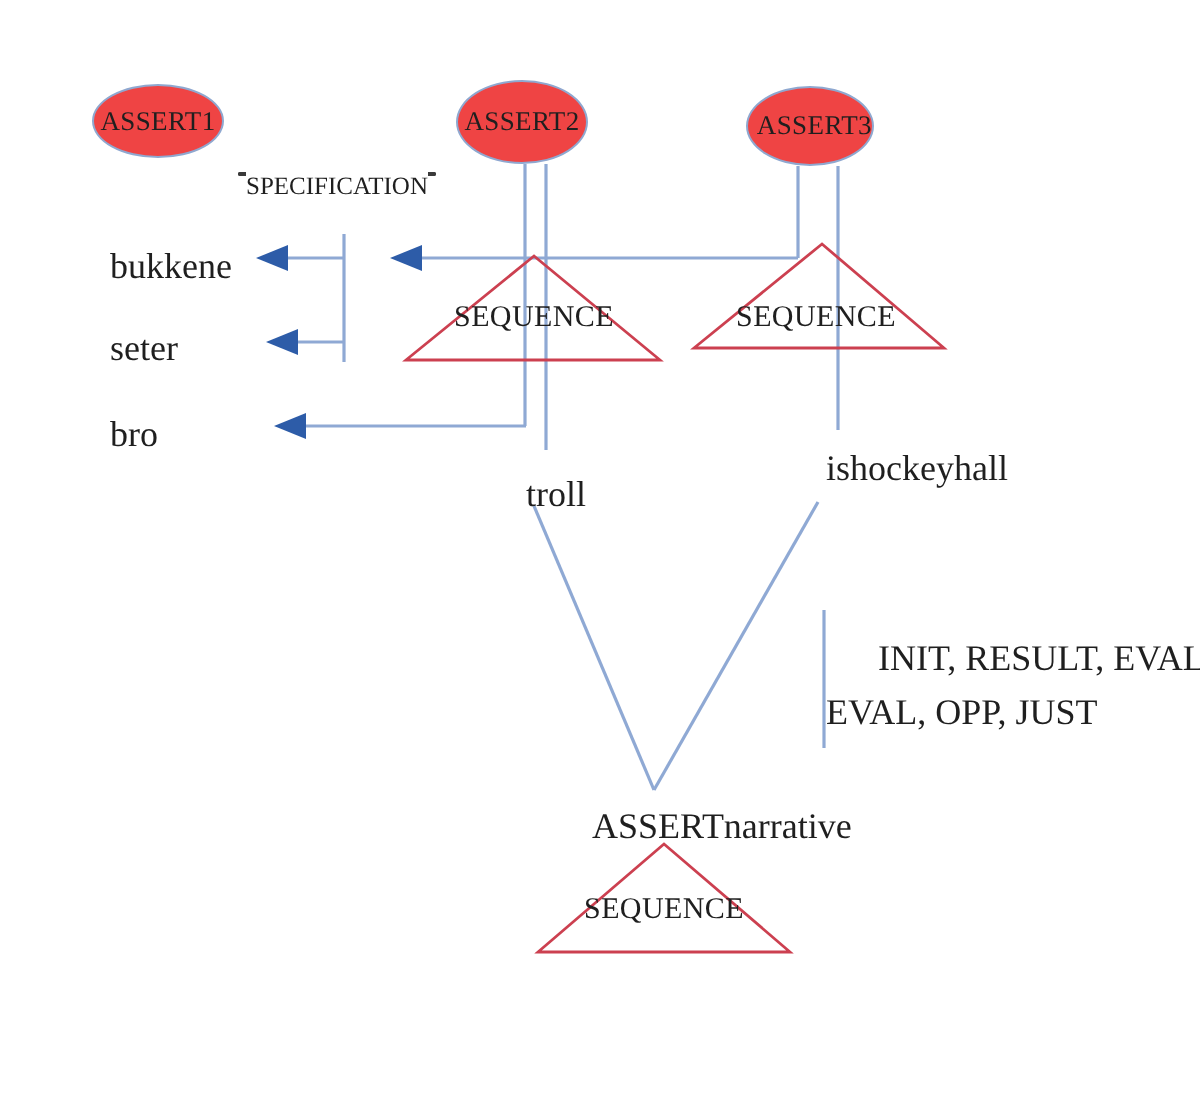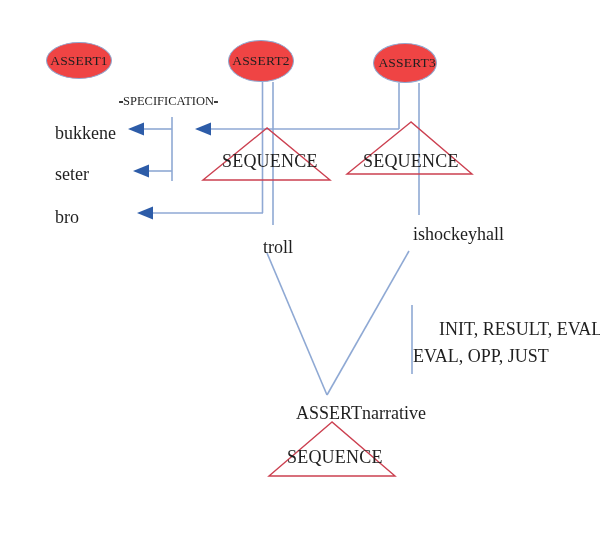--- a/index.html
+++ b/index.html
@@ -31,21 +31,21 @@
   }
   #assert1 { left: 46px;  top: 42px; width: 66px; height: 37px; }
   #assert2 { left: 228px; top: 40px; width: 66px; height: 42px; }
   #assert3 { left: 373px; top: 43px; width: 64px; height: 40px; justify-content: flex-end; }
 
   .spec-box {
     position: absolute;
     left: 119px; top: 86px;
     width: 99px; height: 31px;
     display: flex;
-    align-items: center;
+    align-items: flex-start;
     justify-content: space-between;
   }
   .bracket {
     width: 6px;
     box-sizing: border-box;
   }
   .bracket.left {
     border: 1.6px solid #3a3a3a;
     border-right: none;
     border-radius: 4px 0 0 4px;
@@ -76,21 +76,21 @@
   #lbl-troll       { left: 263px; top: 238px; }
   #lbl-ishockeyhall{ left: 413px; top: 225px; }
   #lbl-init        { left: 439px; top: 320px; }
   #lbl-eval        { left: 413px; top: 347px; }
   #lbl-narrative   { left: 296px; top: 404px; text-align: center; }
 
   .seq-label {
     position: absolute;
     width: 90px;
     text-align: center;
-    font-size: 18px;
+    font-size: 15px;
     letter-spacing: 0.2px;
   }
   #seq1 { left: 222px; top: 151px; }
   #seq2 { left: 363px; top: 151px; }
   #seq3 { left: 287px; top: 447px; }
 </style>
 </head>
 <body>
 
 <div class="stage">

